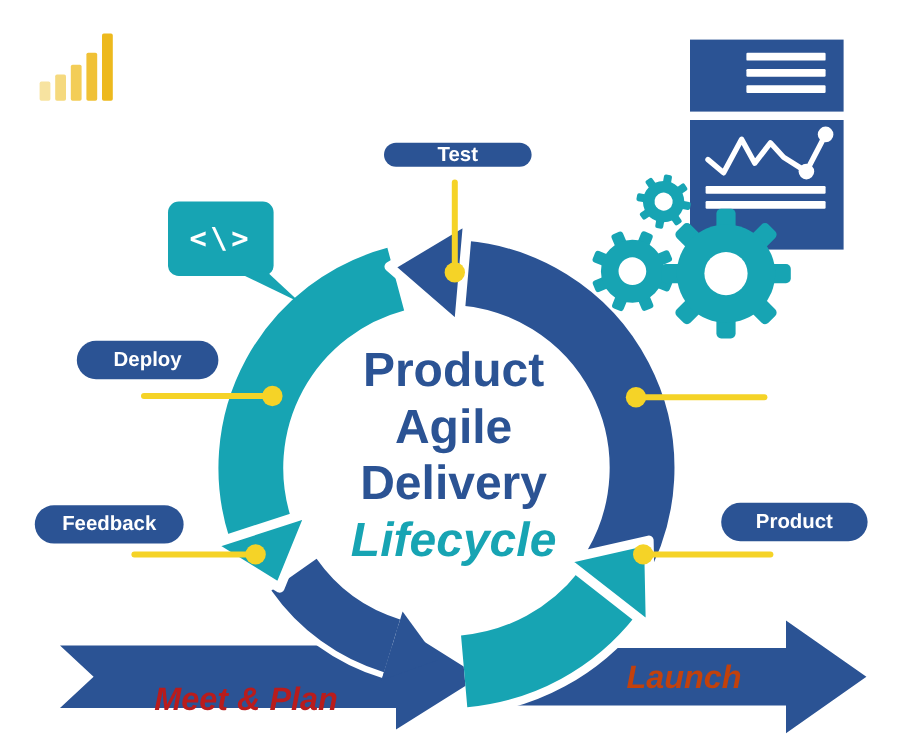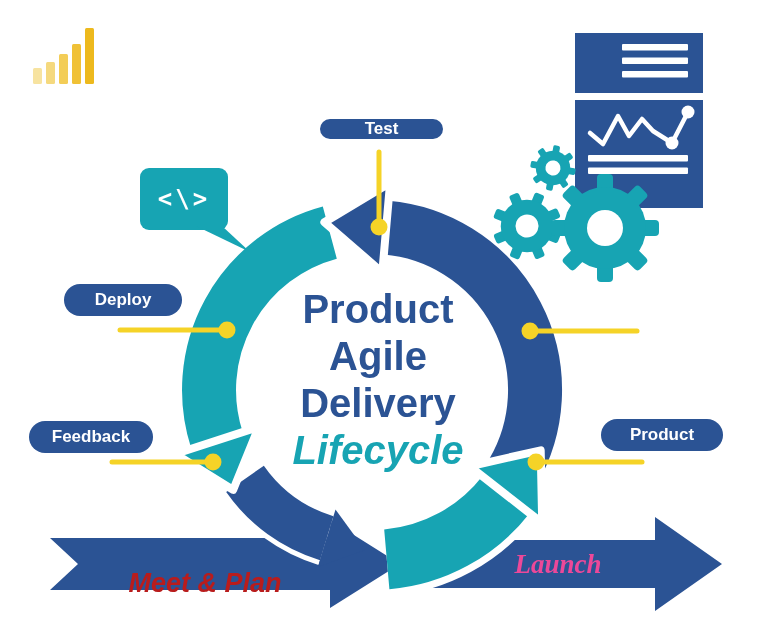--- a/index.html
+++ b/index.html
@@ -39,21 +39,21 @@
     position:absolute;left:263px;top:286px;width:230px;text-align:center;
     color:#2b5394;font-size:40px;font-weight:bold;line-height:47px;letter-spacing:0px;
   }
   .center-title .accent{color:#17a4b3;font-style:italic;}
 
   
   .banner-text{
     position:absolute;font-size:27px;font-weight:bold;font-style:italic;text-align:center;
   }
   .banner-left-text{left:90px;top:568px;width:230px;color:#b91c1c;}
-  .banner-right-text{left:468px;top:549px;width:180px;color:#ec4899;font-family:Liberation Serif, serif;}
+  .banner-right-text{left:480px;top:549px;width:180px;color:#c2410c;}
 
   
   .bubble-glyph{
     position:absolute;left:140px;top:168px;width:88px;height:62px;
     display:flex;align-items:center;justify-content:center;
     color:#ffffff;font-family:"DejaVu Sans Mono", monospace;font-weight:bold;font-size:24px;letter-spacing:3px;
   }
 </style>
 </head>
 <body>

